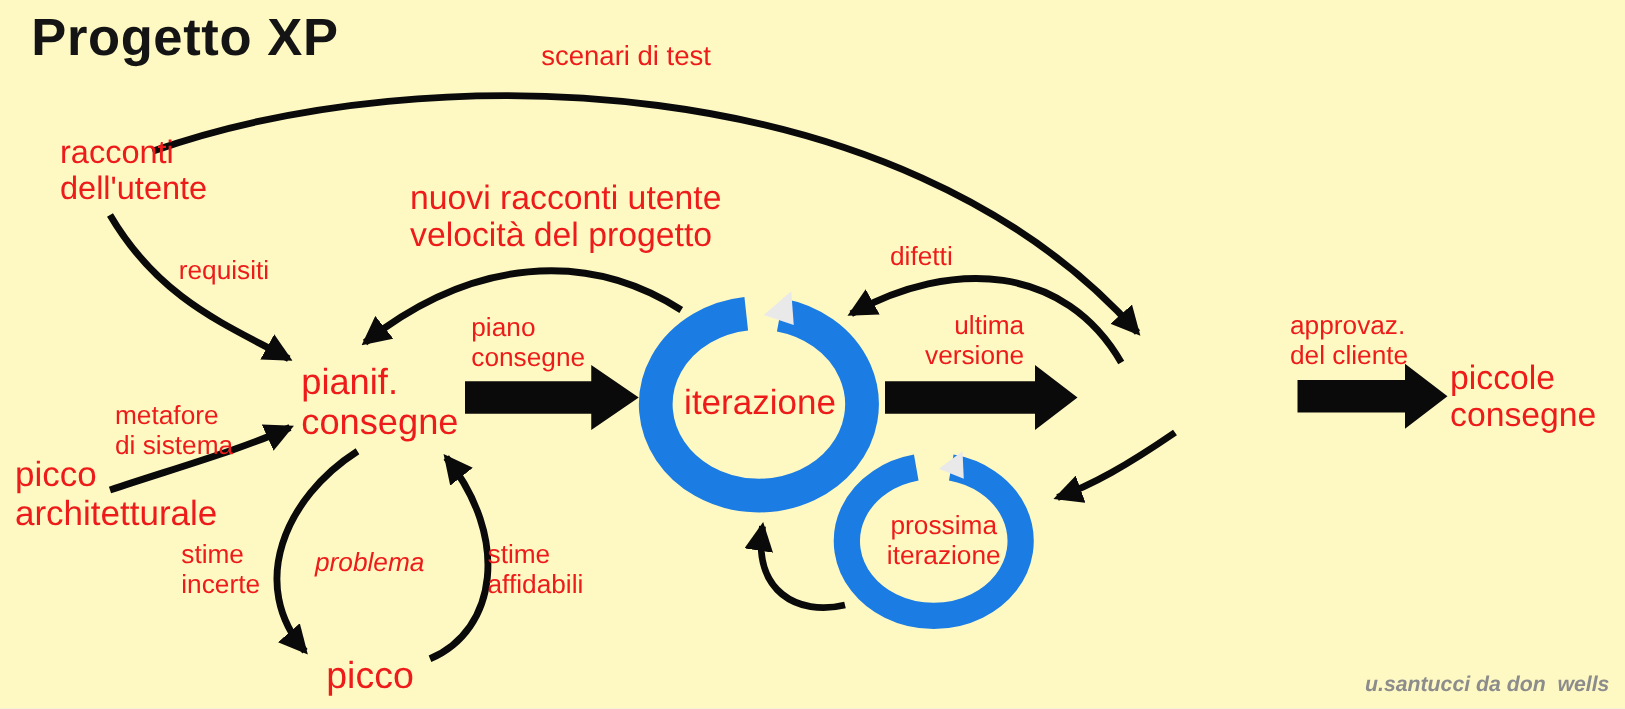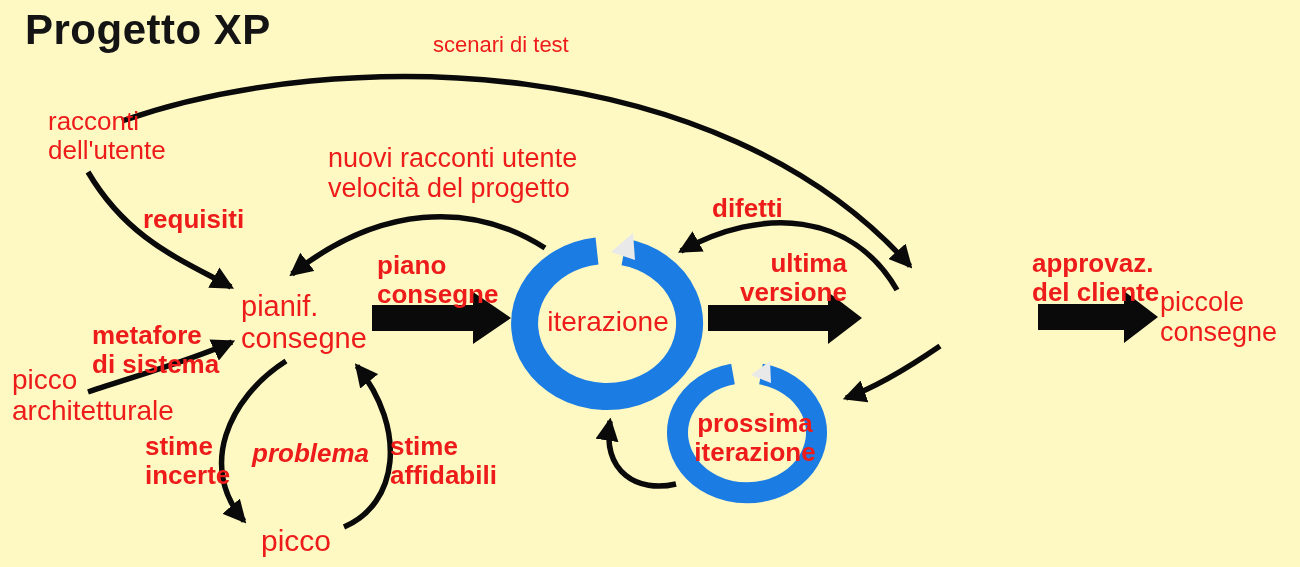--- a/index.html
+++ b/index.html
@@ -1,21 +1,21 @@
 <!DOCTYPE html>
 <html><head>
 <meta charset="utf-8">
 <style>
   html,body{margin:0;padding:0;background:#e9e9e9;}
   .stage{position:relative;width:1300px;height:567px;background:#fef9c3;overflow:hidden;
          font-family:"Liberation Sans","DejaVu Sans",sans-serif;}
   .stage svg{position:absolute;left:0;top:0;}
   .t{position:absolute;color:#ed1c1a;line-height:1.12;white-space:pre-line;}
   .title{color:#141414;font-weight:bold;font-size:42px;letter-spacing:0.5px;}
-  .s21{font-size:26px;font-weight:bold;}
+  .s21{font-size:21px;}
   .s27{font-size:27px;}
   .italic{font-style:italic;}
   .credit{color:#8c8c8c;font-weight:bold;font-style:italic;font-size:17px;white-space:pre;}
   .center{text-align:center;}
 </style>
 </head>
 <body>
 
 <div class="stage">
 
@@ -76,13 +76,14 @@
   <div class="t s21" style="left:740px;top:249px;text-align:right;">ultima
 versione</div>
   <div class="t s21" style="left:1032px;top:249px;">approvaz.
 del cliente</div>
   <div class="t s21" style="left:145px;top:432px;">stime
 incerte</div>
   <div class="t s21 italic" style="left:252px;top:439px;">problema</div>
   <div class="t s21" style="left:390px;top:432px;">stime
 affidabili</div>
 
+  <div class="t credit" style="left:1092px;top:538px;">u.santucci da don  wells</div>
 </div>
 
 </body></html>

